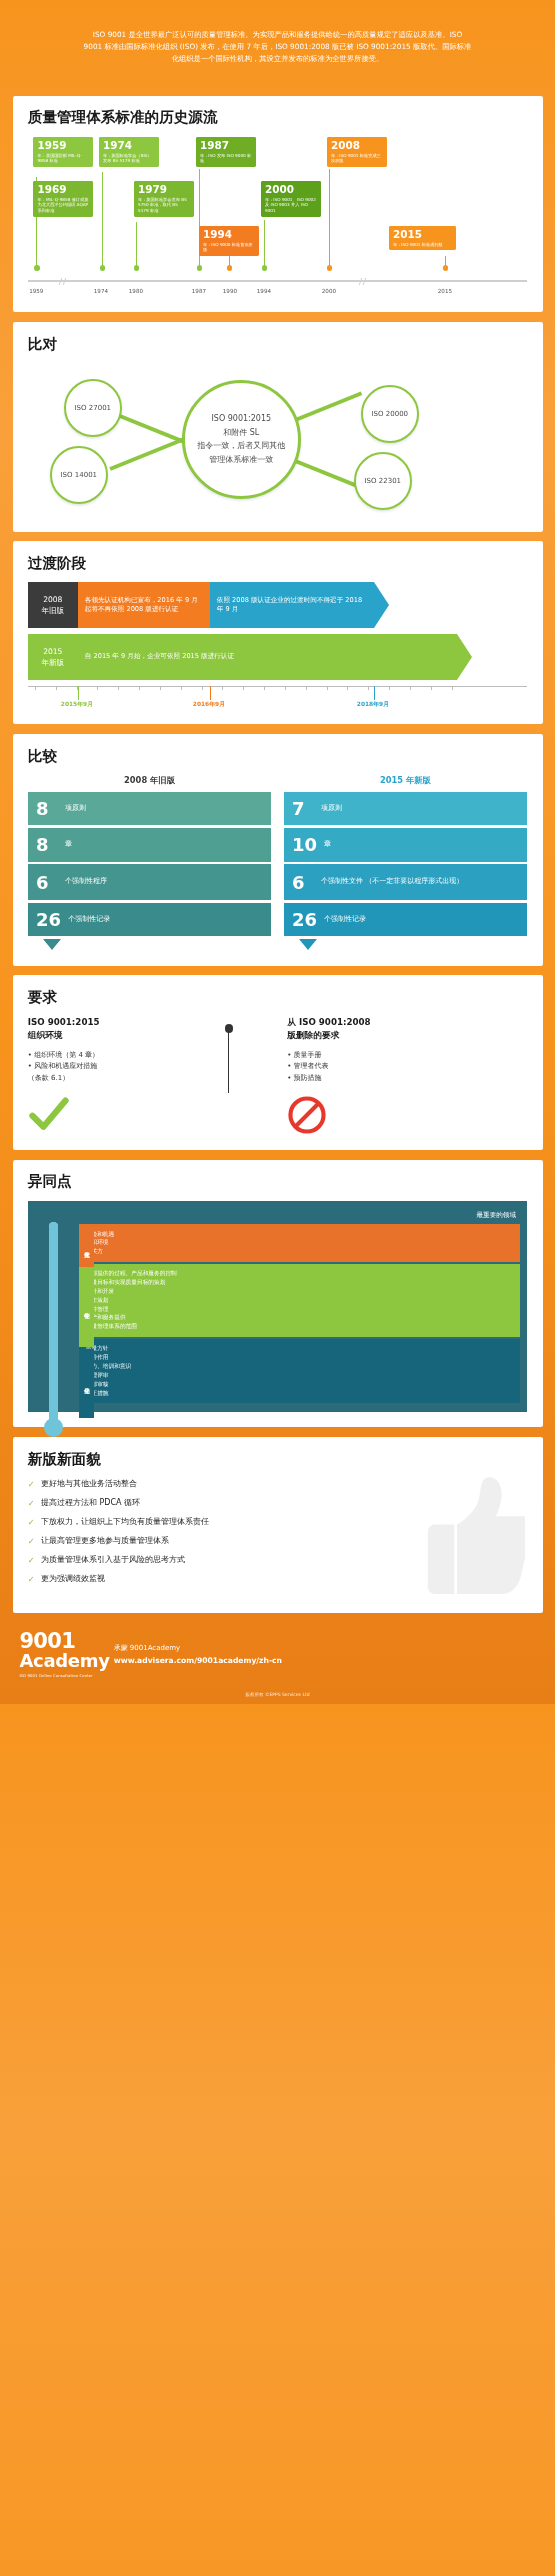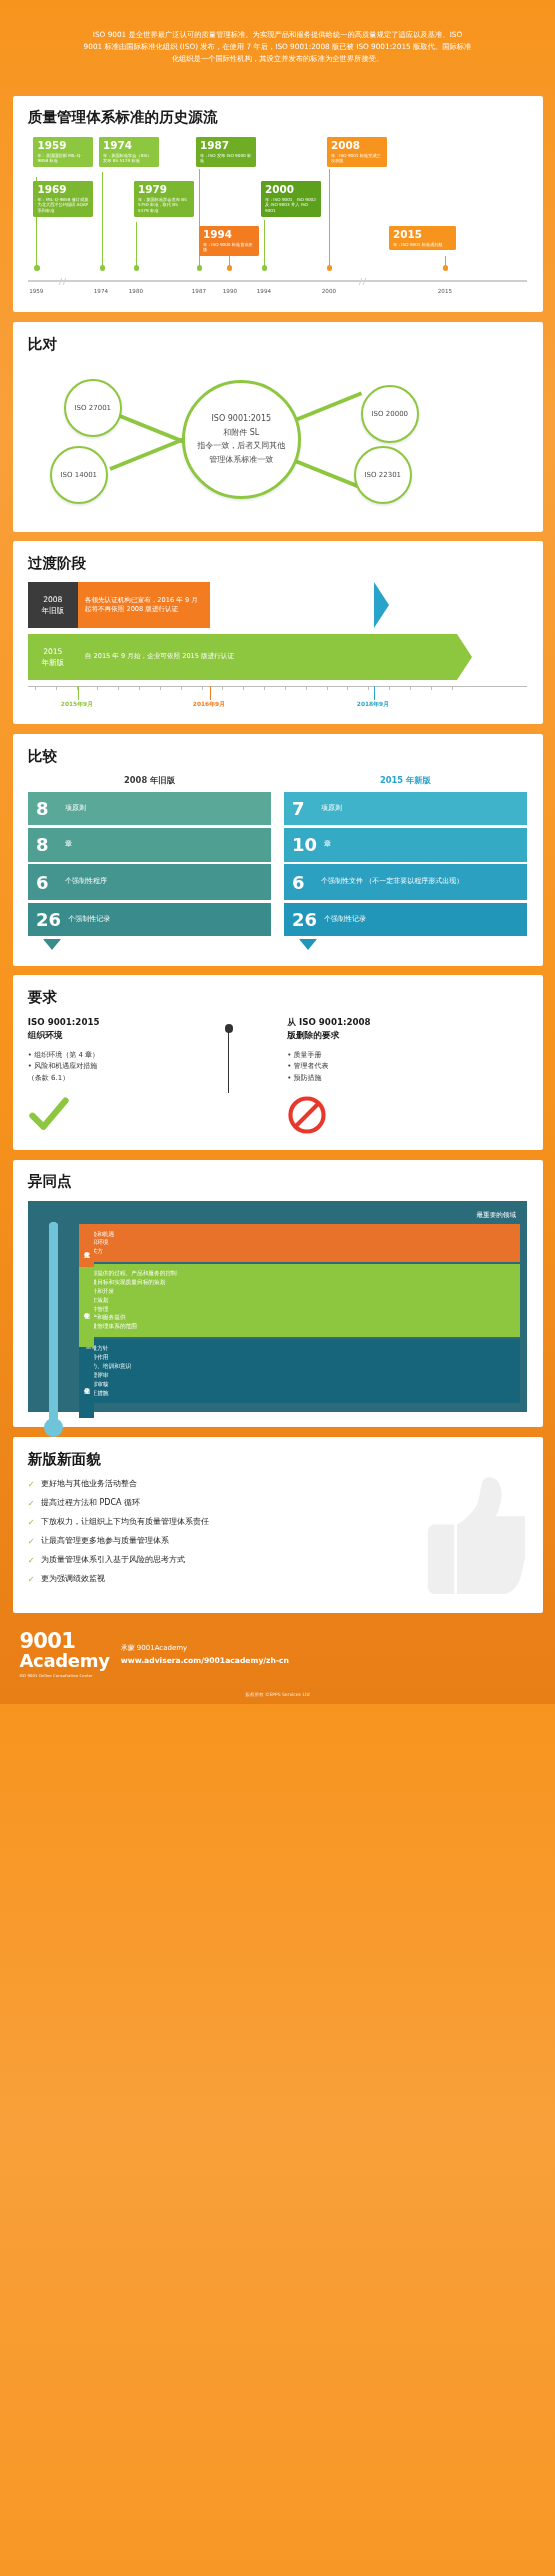--- a/index.html
+++ b/index.html
@@ -106,21 +106,21 @@
   .th-fill { position: absolute; left: 21px; width: 9.7px; background: #6fc4d9; border-radius: 4.9px; }
   .th-bulb { position: absolute; left: 16px; width: 19.4px; height: 19.4px; border-radius: 50%; background: #6fc4d9; }
 
   
   .ben-li { font-size: 8px; color: #222; line-height: 1.6; margin: 6.2px 0;
             display: flex; gap: 6.2px; align-items: flex-start; }
   .ben-li .ck { color: #8dc63f; font-weight: bold; font-size: 8.3px; line-height: 1.45; }
   .thumb { position: absolute; right: 18px; top: 32px; opacity: 0.12; }
 
   
-  .footer { padding: 9.7px 19.4px 14px; display: flex; align-items: center; gap: 11px; color: #fff; }
+  .footer { padding: 9.7px 19.4px 14px; display: flex; align-items: center; gap: 4px; color: #fff; }
   .logo9001 { font-size: 21px; font-weight: bold; line-height: 0.95; letter-spacing: -0.7px; }
   .logoAc { font-size: 18px; font-weight: bold; line-height: 1; letter-spacing: -0.3px; text-align: right; }
   .logo-sub { font-size: 3.8px; letter-spacing: 0.1px; margin-top: 2.1px; }
   .f-right { font-size: 7px; line-height: 1.6; }
   .f-right .url { font-weight: bold; font-size: 7.6px; }
   .copy { text-align: center; font-size: 4.5px; color: rgba(255,255,255,0.85); padding-bottom: 7px; }
 </style>
 </head>
 <body>
 
@@ -225,33 +225,34 @@
           <div>ISO 9001:2015</div>
           <div>和附件 SL</div>
           <div>指令一致，后者又同其他</div>
           <div>管理体系标准一致</div>
         </div>
       </div>
 
       <div class="bub" style="left:36px;  top:15.3px;  width:58px; height:58px;">ISO 27001</div>
       <div class="bub" style="left:333px; top:22px;  width:58px; height:58px;">ISO 20000</div>
       <div class="bub" style="left:22px;  top:83px; width:58px; height:58px;">ISO 14001</div>
-      <div class="bub" style="left:326px; top:83px; width:58px; height:58px;">ISO 22301</div>
+      <div class="bub" style="left:326px; top:89px; width:58px; height:58px;">ISO 22301</div>
     </div>
   </div>
 
   <div class="panel">
     <div class="sect-title">过渡阶段</div>
 
     <div class="tr-row">
       <div class="tr-lbl dark">
         <span>2008</span>
         <span>年旧版</span>
       </div>
       <div class="tr-seg" style="left:50px; width:132px; background:#f37b20;">各领先认证机构已宣布，2016 年 9 月起将不再依照 2008 版进行认证</div>
+      <div class="tr-seg" style="left:182px; width:164px; background:#29a3c9;">依照 2008 版认证企业的过渡时间不得迟于 2018 年 9 月</div>
       <div class="tr-arrow" style="left:346px; border-left:15.3px solid #29a3c9;"></div>
     </div>
 
     <div class="tr-row">
       <div class="tr-lbl green">
         <span>2015</span>
         <span>年新版</span>
       </div>
       <div class="tr-seg" style="left:50px; width:379px; background:#8dc63f;">自 2015 年 9 月始，企业可依照 2015 版进行认证</div>
       <div class="tr-arrow" style="left:429px; border-left:15.3px solid #8dc63f;"></div>

